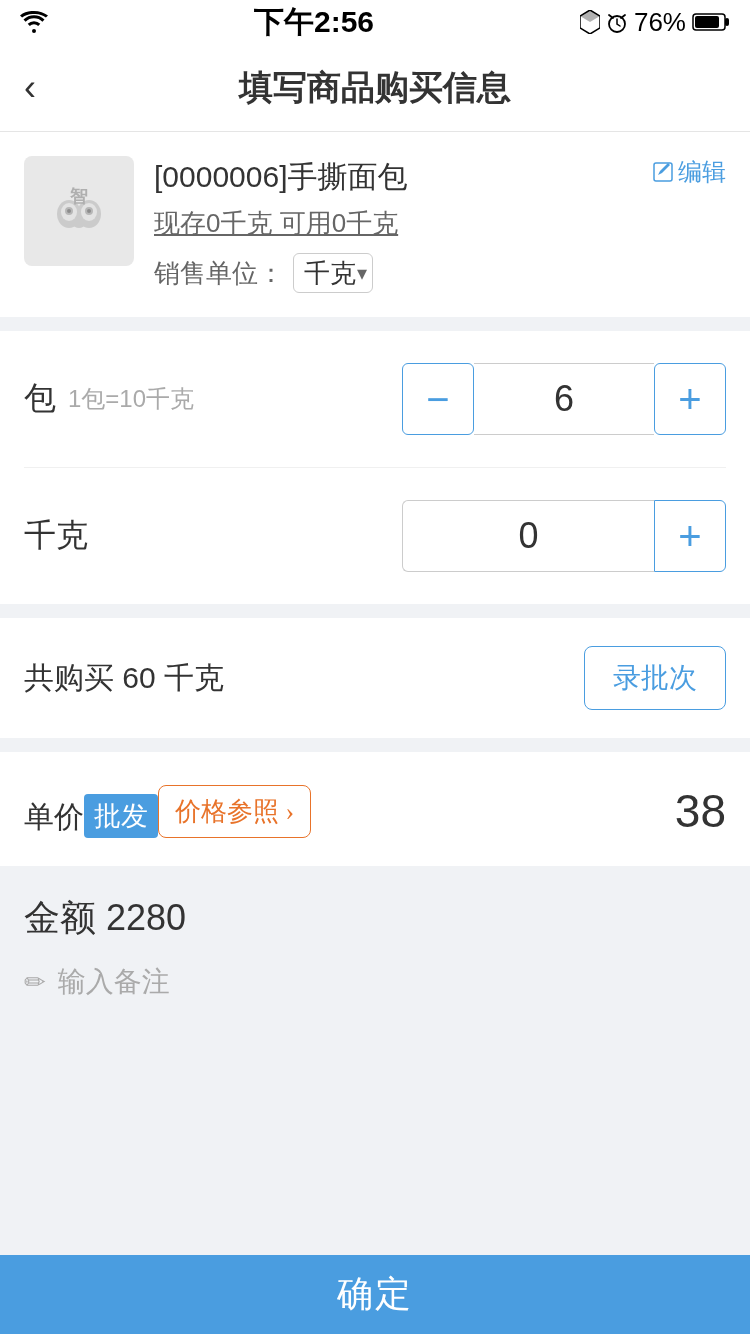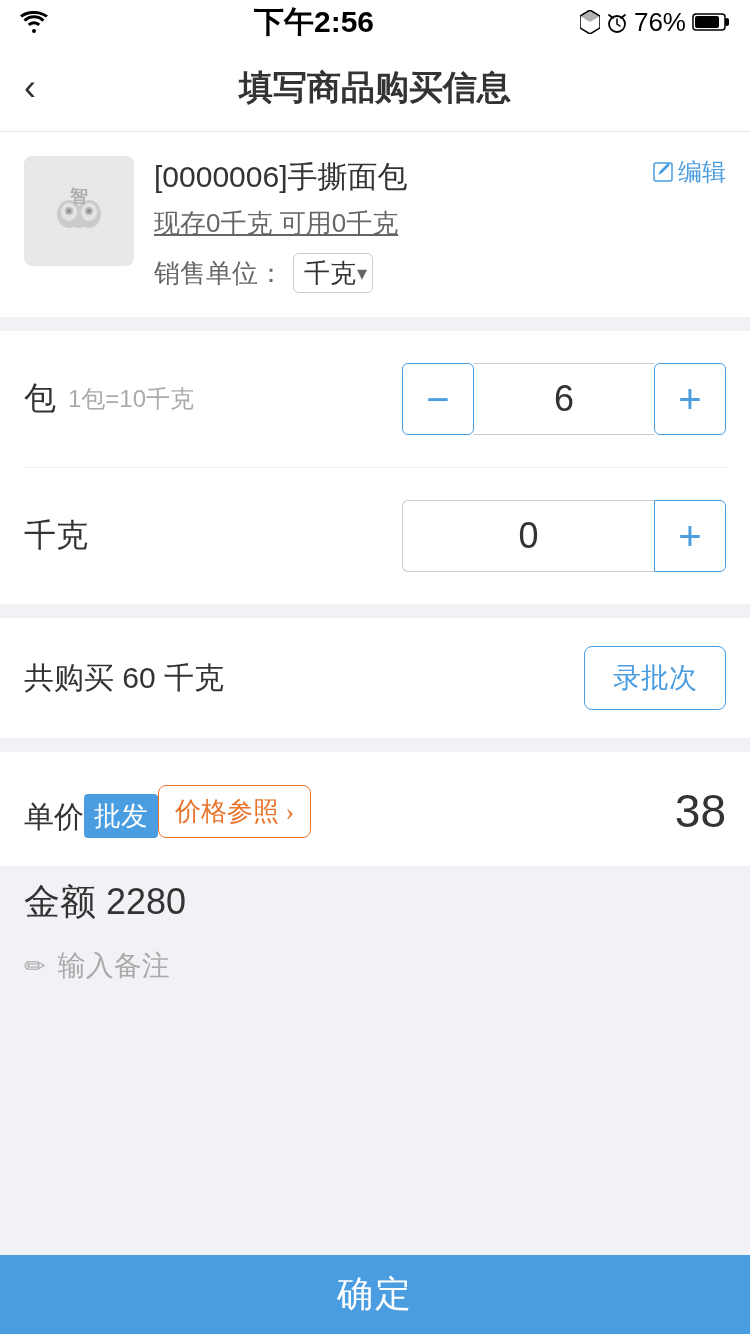--- a/index.html
+++ b/index.html
@@ -227,21 +227,21 @@
       align-items: center;
       gap: 6px;
       cursor: pointer;
       font-family: Liberation Serif, serif;
     }
     .price-value { font-size: 46px; color: #333; font-weight: 500; }
 
     
     .amount-section {
       background: #f0f2f5;
-      padding: 12px 24px;
+      padding: 28px 24px;
     }
     .amount-row {
       font-size: 36px;
       color: #333;
       font-weight: 500;
       margin-bottom: 20px;
     }
     .remark-row {
       display: flex;
       align-items: center;

